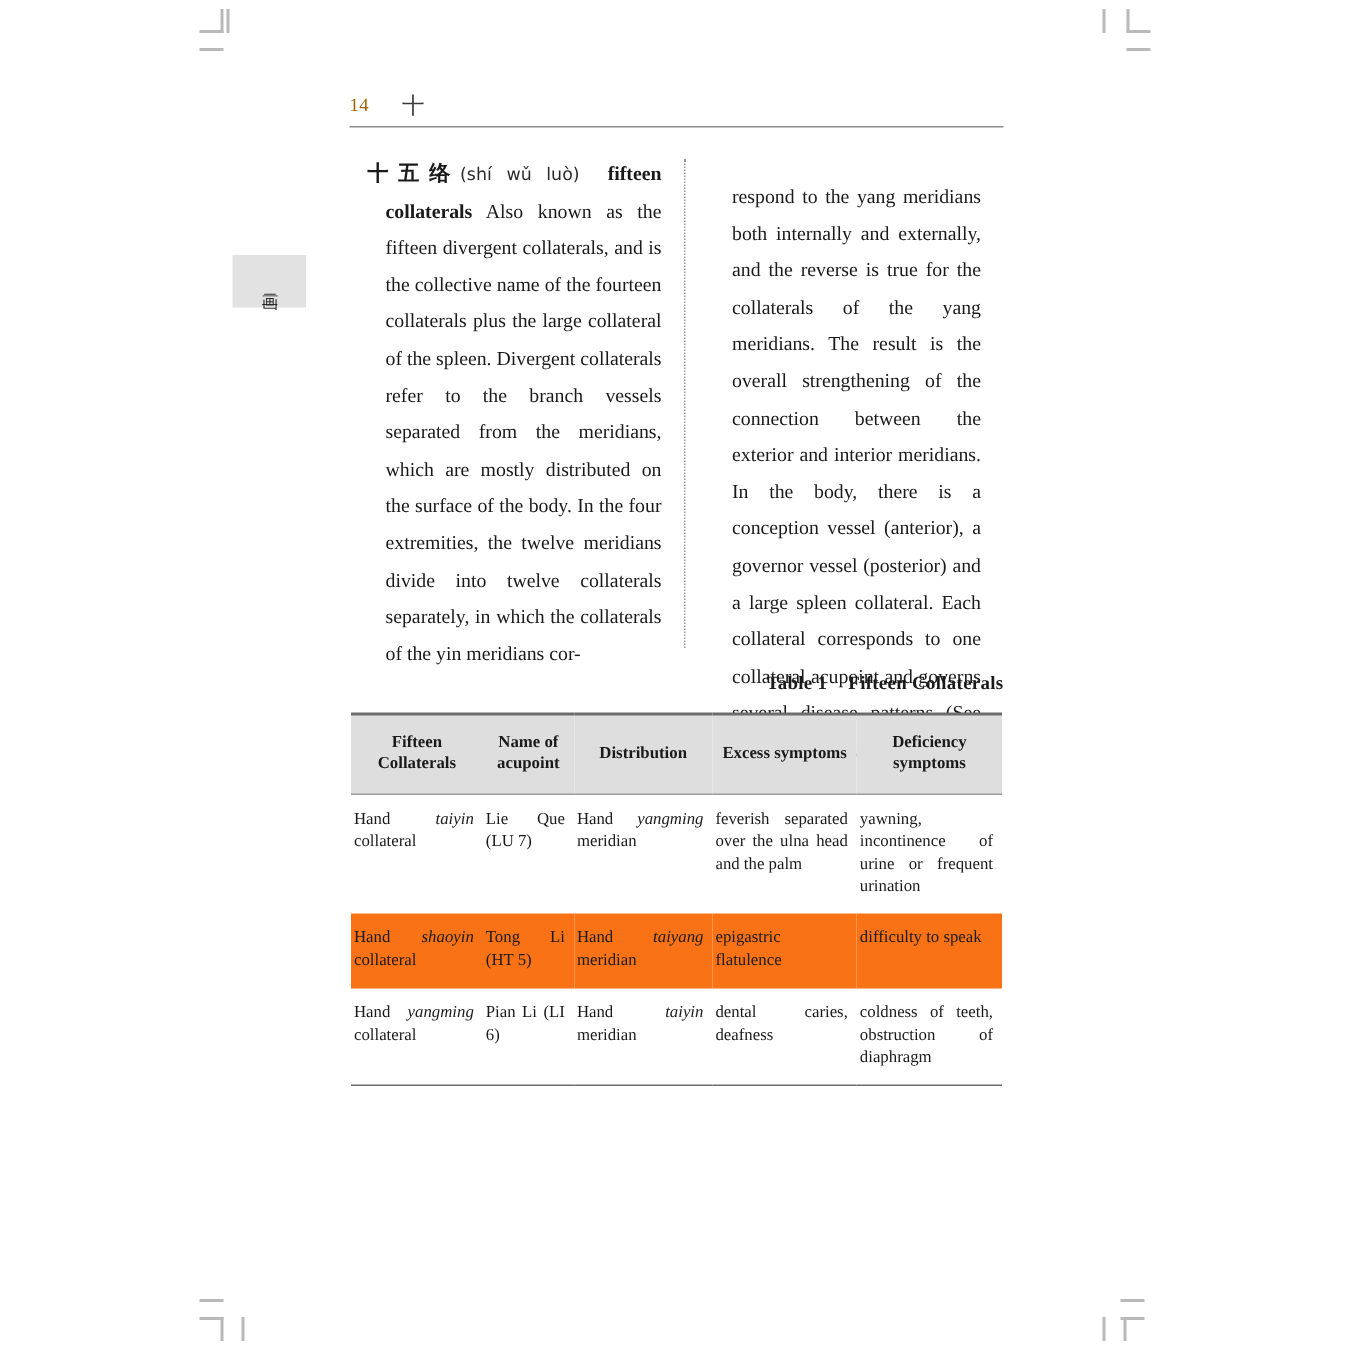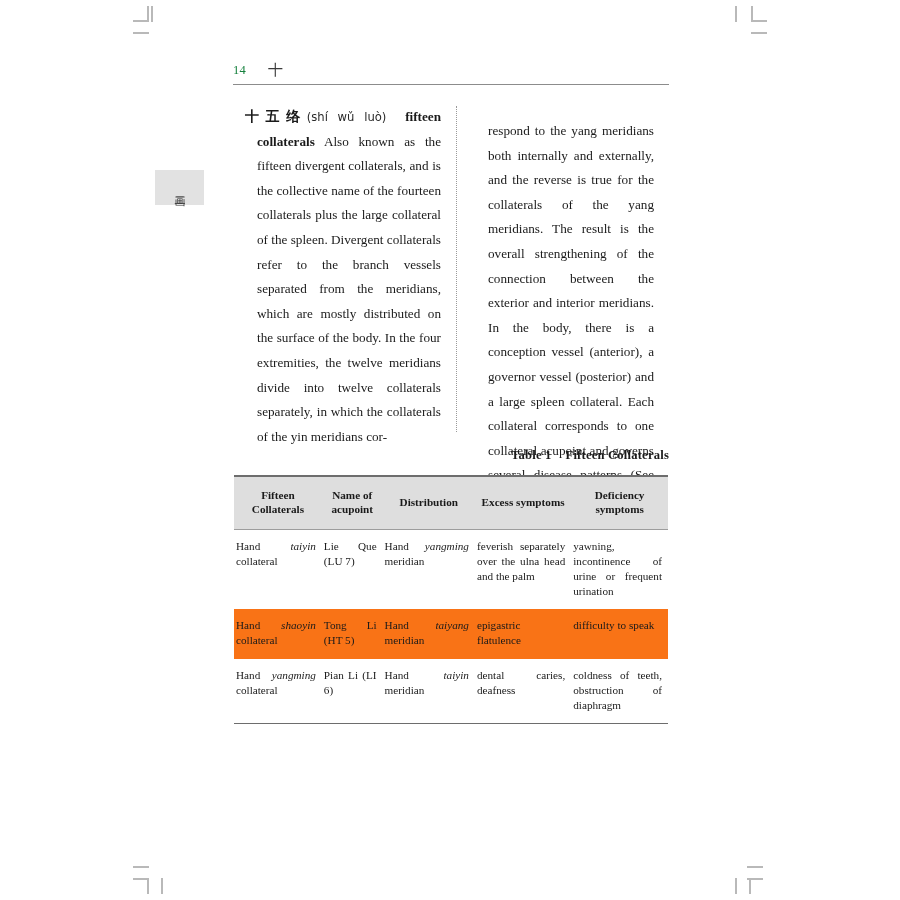--- a/index.html
+++ b/index.html
@@ -42,21 +42,21 @@
     left: 233px;
     top: 62px;
     width: 436px;
     height: 24px;
   }
   .folio-num {
     position: absolute;
     left: 0;
     top: 1px;
     font-size: 12.5px;
-    color: #15803d;
+    color: #a16207;
     letter-spacing: .3px;
   }
   .folio-char {
     position: absolute;
     left: 35px;
     top: -1px;
     font-size: 15px;
     color: #3a3a3a;
     font-family: "DejaVu Sans", "Liberation Sans", sans-serif;
   }
@@ -265,21 +265,21 @@
         <th class="c4">Excess symptoms</th>
         <th class="c5">Deficiency symptoms</th>
       </tr>
     </thead>
     <tbody>
 
       <tr>
         <td class="c1"><span>Hand </span><span class="ital">taiyin</span><span> collateral</span></td>
         <td class="c2">Lie Que (LU 7)</td>
         <td class="c3"><span>Hand </span><span class="ital">yangming</span><span> meridian</span></td>
-        <td class="c4">feverish separately over the ulna head and the palm</td>
+        <td class="c4">feverish separated over the ulna head and the palm</td>
         <td class="c5">yawning, incontinence of urine or frequent urination</td>
       </tr>
 
       <tr class="shade">
         <td class="c1"><span>Hand </span><span class="ital">shaoyin</span><span> collateral</span></td>
         <td class="c2">Tong Li (HT 5)</td>
         <td class="c3"><span>Hand </span><span class="ital">taiyang</span><span> meridian</span></td>
         <td class="c4">epigastric flatulence</td>
         <td class="c5">difficulty to speak</td>
       </tr>

